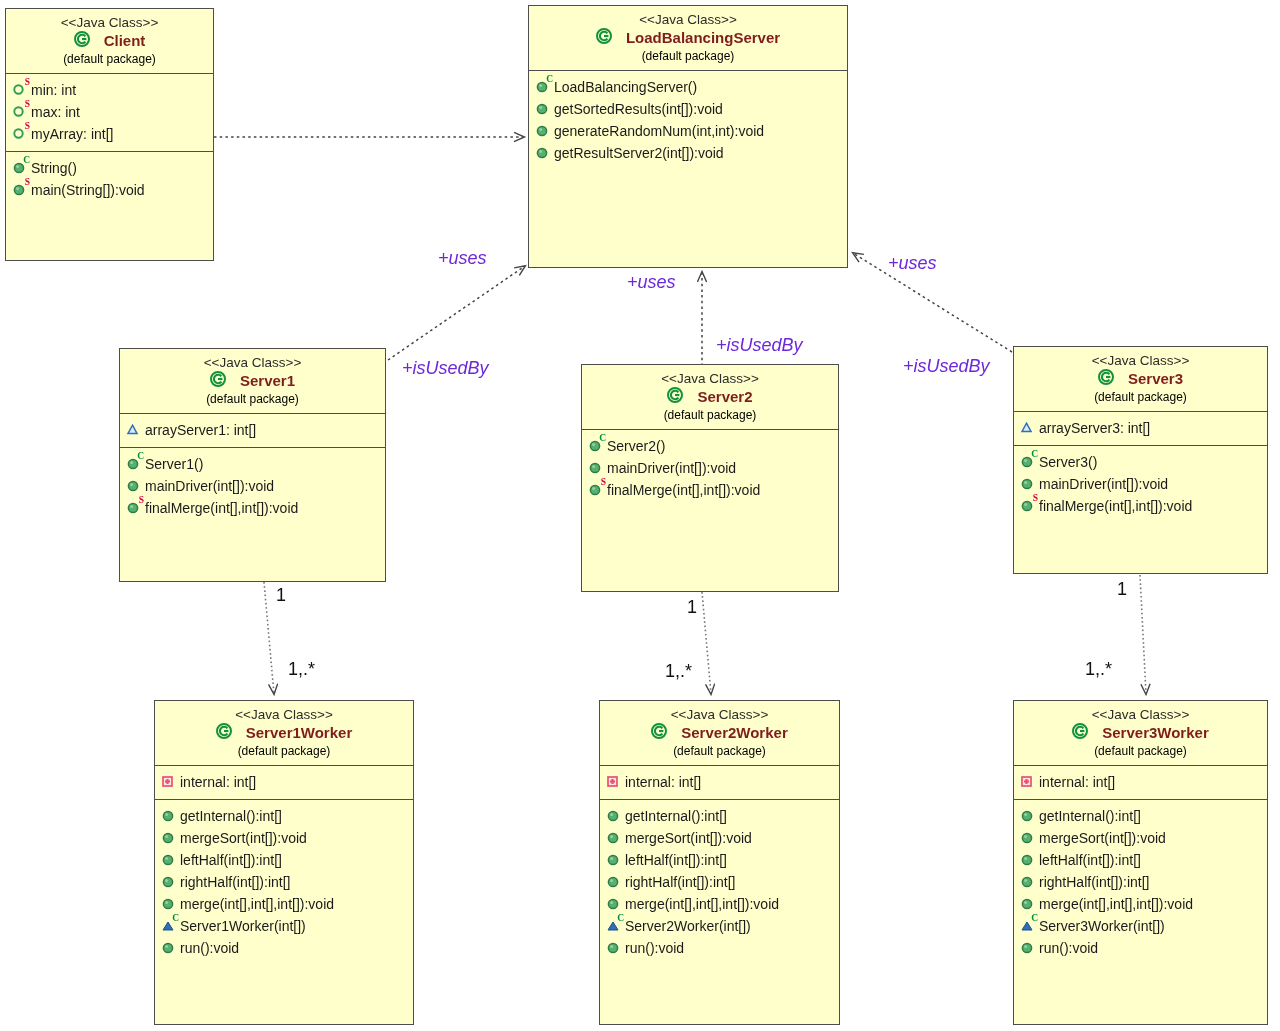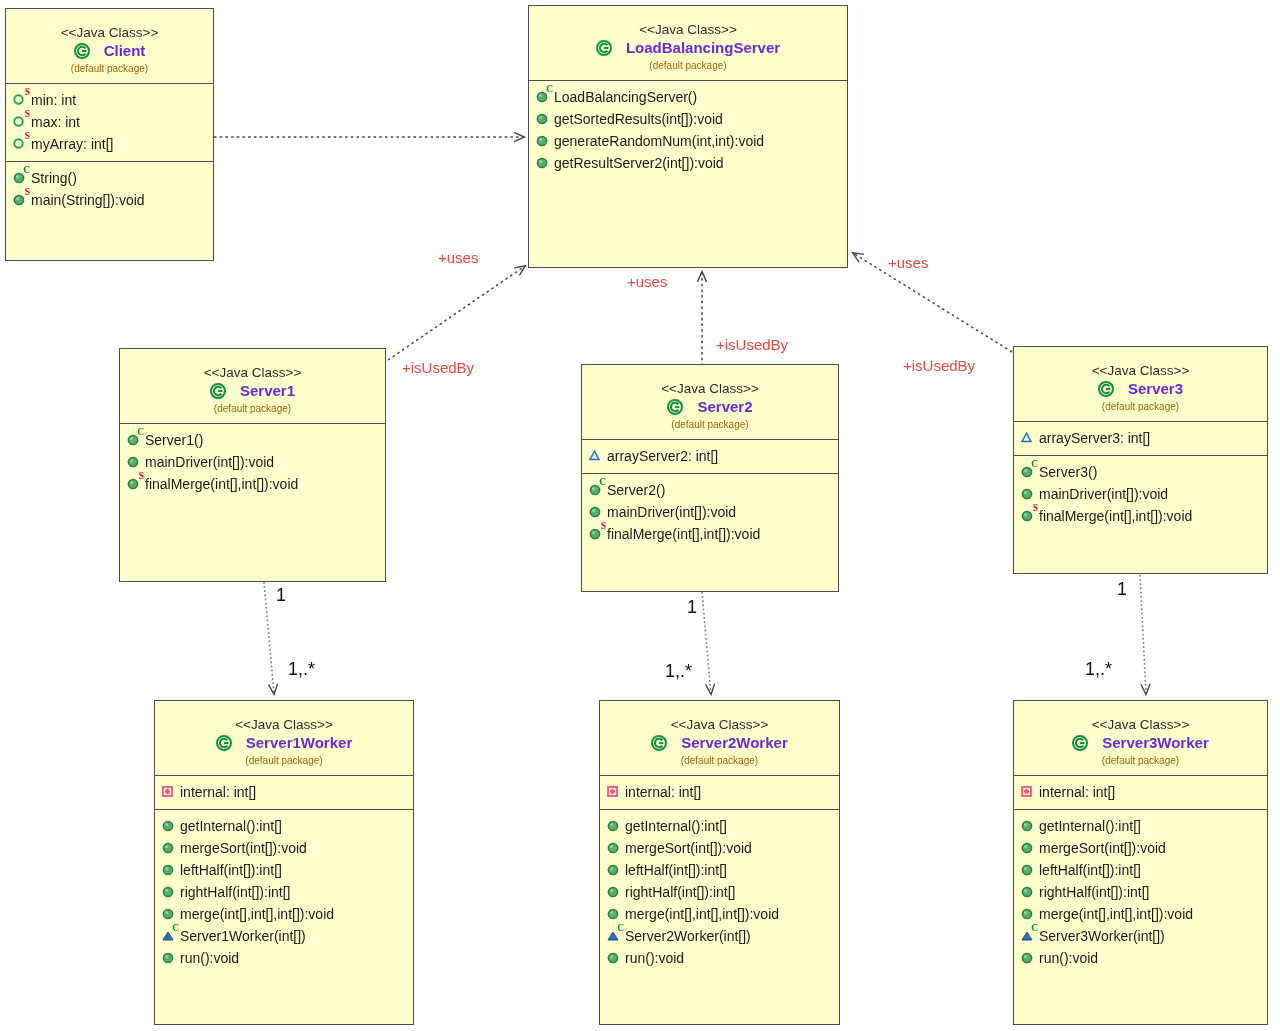--- a/index.html
+++ b/index.html
@@ -16,44 +16,43 @@
   }
   
   .uml-class{
     position:absolute;
     background:#ffffcc;
     border:1.5px solid #4d4d4d;
     box-sizing:border-box;
     box-shadow:0 0 0 0 rgba(0,0,0,0);
   }
   .uml-header{
-    padding:15px 6px 6px 6px;
+    padding:5px 6px 6px 6px;
     text-align:center;
     border-bottom:1.5px solid #4d4d4d;
   }
   .stereotype{
     font-size:13.5px;
     color:#2b2b2b;
     line-height:17px;
     white-space:nowrap;
   }
   .cls-title{
     font-size:15px;
     font-weight:bold;
-    color:#6d28d9;
+    color:#7f1d1d;
     line-height:20px;
     white-space:nowrap;
     display:flex;
-    align-items:center;
     justify-content:center;
     gap:14px;
   }
   .pkg{
-    font-size:10px;
-    color:#a16207;
+    font-size:12px;
+    color:#000000;
     line-height:16px;
     white-space:nowrap;
   }
   .uml-section{
     padding:5px 4px 6px 6px;
     border-bottom:1.5px solid #4d4d4d;
   }
   .uml-section:last-child{border-bottom:none;}
   .uml-section.grow{min-height:0;}
   .member{
@@ -90,24 +89,25 @@
 
   
   .cglyph{
     width:16px;height:16px;flex:0 0 16px;
     display:inline-block;
   }
 
   
   .edge-label{
     position:absolute;
-    font-size:15px;
-    color:#ef4444;
+    font-size:18px;
+    color:#6d28d9;
     white-space:nowrap;
     line-height:16px;
+    font-style:italic;
   }
   .mult-label{
     position:absolute;
     font-size:18px;
     color:#111;
     white-space:nowrap;
     line-height:18px;
   }
   svg.wires{
     position:absolute;
@@ -298,20 +298,30 @@
       <div class="cls-title">
         <span class="cglyph"><svg width="16" height="16" viewBox="0 0 16 16">
               <circle cx="8" cy="8" r="7" fill="none" stroke="#12913f" stroke-width="2"></circle>
               <path d="M11.4,5.4 A4.2,4.2 0 1 0 11.4,10.6" fill="none" stroke="#12913f" stroke-width="2.1"></path>
               <rect x="8" y="6.9" width="4.4" height="2.2" fill="#12913f"></rect>
             </svg></span>
         <span>Server1</span>
       </div>
       <div class="pkg">(default package)</div>
     </div>
+    <div class="uml-section">
+        <div class="member">
+          <span class="ico">
+            <svg width="13" height="13" viewBox="0 0 13 13">
+              <path d="M6.5,2.2 L11,10.4 L2,10.4 Z" fill="#dbeaf8" stroke="#2d6fb8" stroke-width="1.5"></path>
+            </svg>
+          </span>
+          <span class="mtext">arrayServer1: int[]</span>
+        </div>
+      </div>
     <div class="uml-section grow">
         <div class="member">
           <span class="ico">
             <svg width="14" height="14" viewBox="0 0 14 14">
               <circle cx="7" cy="7" r="4.6" fill="#56b06f" stroke="#2e7d46" stroke-width="1.5"></circle>
               <circle cx="5.6" cy="5.6" r="1.5" fill="#9ed7ac" opacity="0.85"></circle>
             </svg>
             <span class="sup c">C</span>
           </span>
           <span class="mtext">Server1()</span>
@@ -344,30 +354,20 @@
       <div class="cls-title">
         <span class="cglyph"><svg width="16" height="16" viewBox="0 0 16 16">
               <circle cx="8" cy="8" r="7" fill="none" stroke="#12913f" stroke-width="2"></circle>
               <path d="M11.4,5.4 A4.2,4.2 0 1 0 11.4,10.6" fill="none" stroke="#12913f" stroke-width="2.1"></path>
               <rect x="8" y="6.9" width="4.4" height="2.2" fill="#12913f"></rect>
             </svg></span>
         <span>Server2</span>
       </div>
       <div class="pkg">(default package)</div>
     </div>
-    <div class="uml-section">
-        <div class="member">
-          <span class="ico">
-            <svg width="13" height="13" viewBox="0 0 13 13">
-              <path d="M6.5,2.2 L11,10.4 L2,10.4 Z" fill="#dbeaf8" stroke="#2d6fb8" stroke-width="1.5"></path>
-            </svg>
-          </span>
-          <span class="mtext">arrayServer2: int[]</span>
-        </div>
-      </div>
     <div class="uml-section grow">
         <div class="member">
           <span class="ico">
             <svg width="14" height="14" viewBox="0 0 14 14">
               <circle cx="7" cy="7" r="4.6" fill="#56b06f" stroke="#2e7d46" stroke-width="1.5"></circle>
               <circle cx="5.6" cy="5.6" r="1.5" fill="#9ed7ac" opacity="0.85"></circle>
             </svg>
             <span class="sup c">C</span>
           </span>
           <span class="mtext">Server2()</span>

